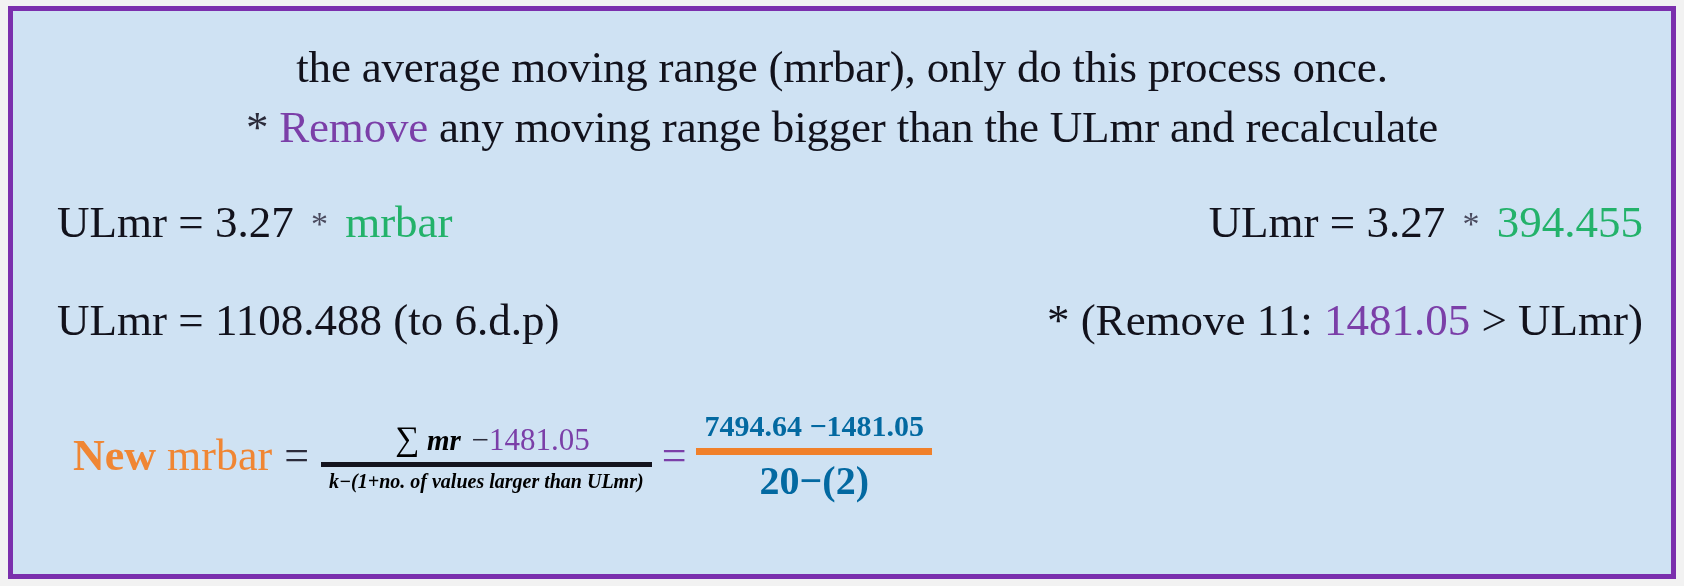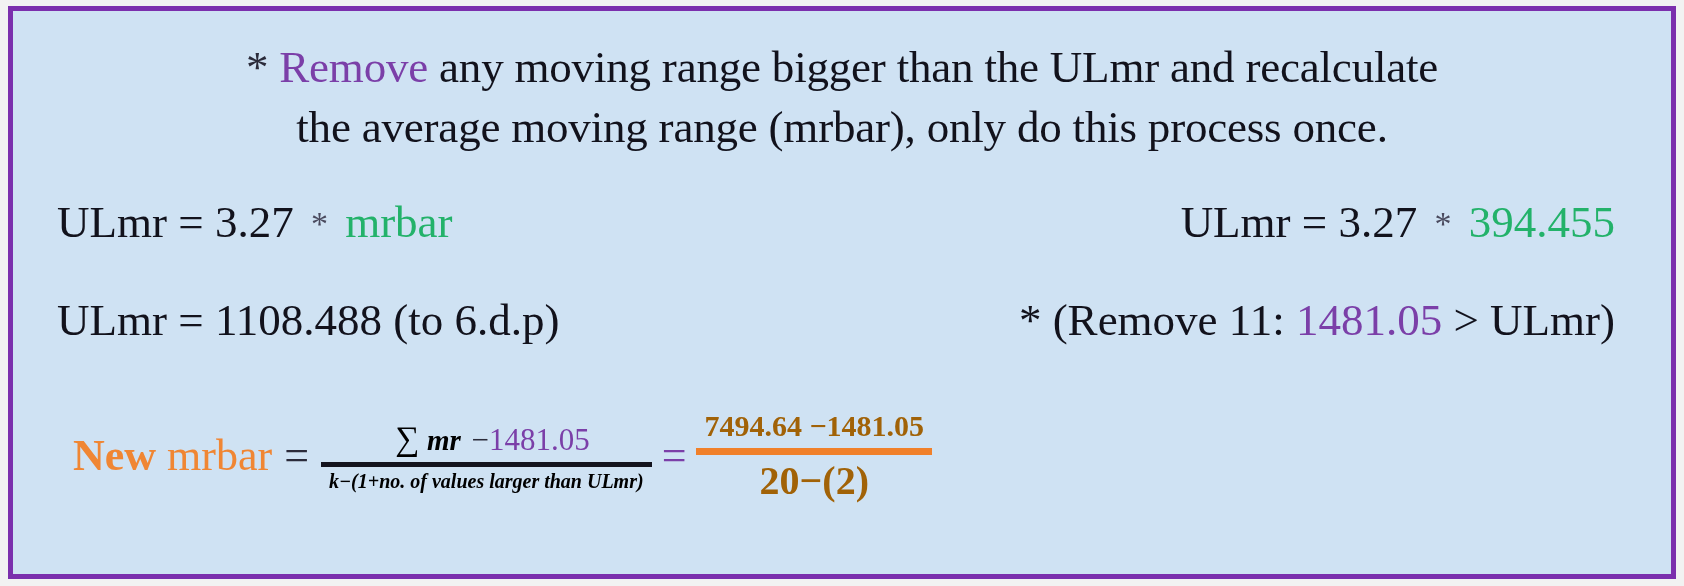--- a/index.html
+++ b/index.html
@@ -59,21 +59,21 @@
   }
   .row-eq1 { top: 185px; }
   .row-eq2 { top: 283px; }
 
   .cell-left {
     padding-left: 44px;
     white-space: nowrap;
   }
   .cell-right {
     margin-left: auto;
-    padding-right: 56px;
+    padding-right: 28px;
     white-space: nowrap;
   }
 
   .mulstar {
     font-size: 34px;
     color: #4a4a5e;
     vertical-align: 2px;
     padding: 0 6px;
   }
 
@@ -134,26 +134,26 @@
   .frac-orange .num { font-size: 30px; font-weight: bold; }
   .frac-orange .den { font-size: 40px; font-weight: bold; }
 </style>
 </head>
 <body>
 
 <div id="slide" style="background: rgb(242, 242, 242);">
   <div id="panel" style="background: rgb(207, 226, 243); border-color: rgb(123, 47, 173);">
 
     <div class="intro">
+      <div>the average moving range (mrbar), only do this process once.</div>
       <div>
         <span class="star">*</span>
         <span class="kw-purple" style="color: rgb(123, 63, 168);">Remove</span>
         <span>any moving range bigger than the ULmr and recalculate</span>
       </div>
-      <div>the average moving range (mrbar), only do this process once.</div>
     </div>
 
     <div class="row row-eq1">
       <div class="cell-left">
         <span>ULmr</span>
         <span>=</span>
         <span>3.27</span>
         <span class="mulstar">*</span>
         <span class="kw-green" style="color: rgb(35, 178, 106);">mrbar</span>
       </div>
@@ -195,21 +195,21 @@
           <span class="sum">∑</span>
           <span class="mr">mr</span>
           <span class="minus">−</span><span class="kw-purple" style="color: rgb(123, 63, 168);">1481.05</span>
         </div>
         <div class="bar"></div>
         <div class="den">k−(1+no. of values larger than ULmr)</div>
       </div>
 
       <span class="eqsign purple" style="color: rgb(123, 63, 168);">=</span>
 
-      <div class="frac frac-orange orange" style="color: #a16207;">
+      <div class="frac frac-orange orange" style="color: #0369a1;">
         <div class="num">7494.64 −1481.05</div>
         <div class="bar"></div>
         <div class="den">20−(2)</div>
       </div>
 
     </div>
 
   </div>
 </div>
 

